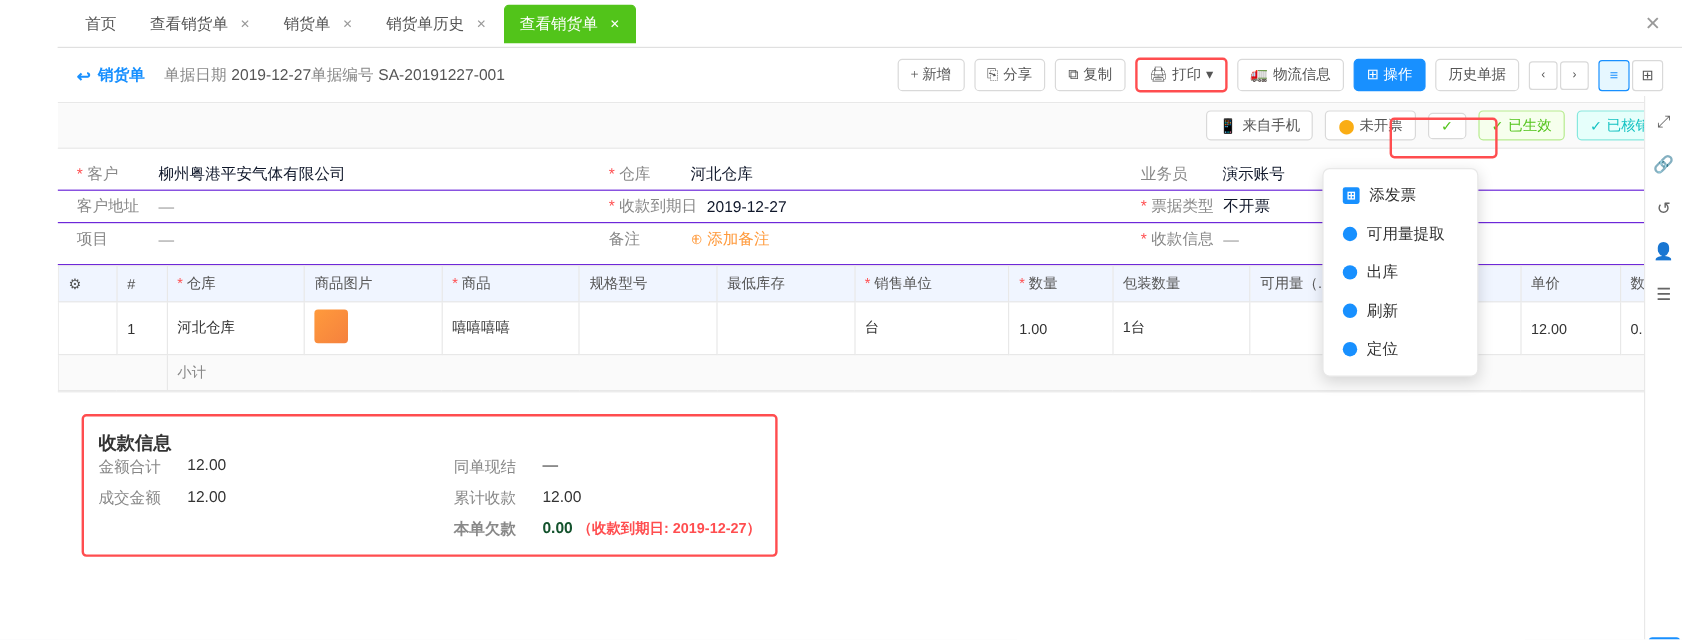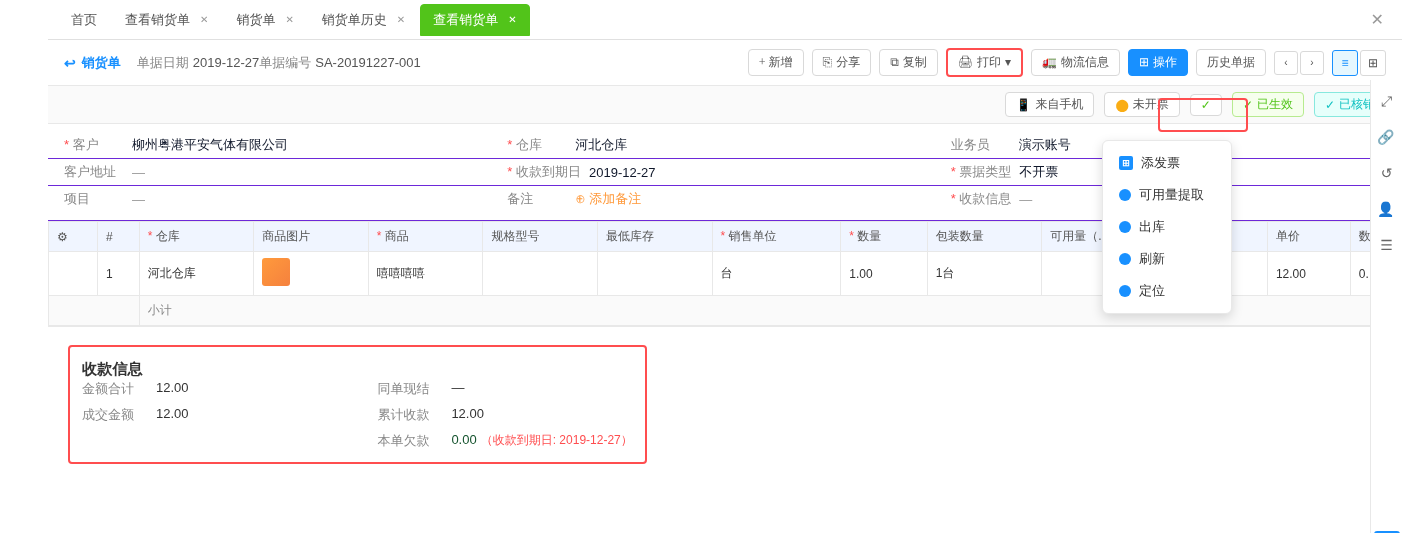--- a/index.html
+++ b/index.html
@@ -337,21 +337,21 @@
             <span class="val">—</span>
           </div>
           <div class="payment-row">
             <label>成交金额</label>
             <span class="val">12.00</span>
           </div>
           <div class="payment-row">
             <label>累计收款</label>
             <span class="val">12.00</span>
           </div>
-          <div class="payment-row" style="grid-column: 2;">
+          <div class="payment-row" style="grid-column: 2; font-weight: bold;">
             <label>本单欠款</label>
             <span class="val red">0.00</span>
             <span style="color:#ff4d4f; font-size:12px;">（收款到期日: 2019-12-27）</span>
           </div>
         </div>
       </div>
     </div>
 
     <div class="dropdown-menu">
       <div class="menu-item">

